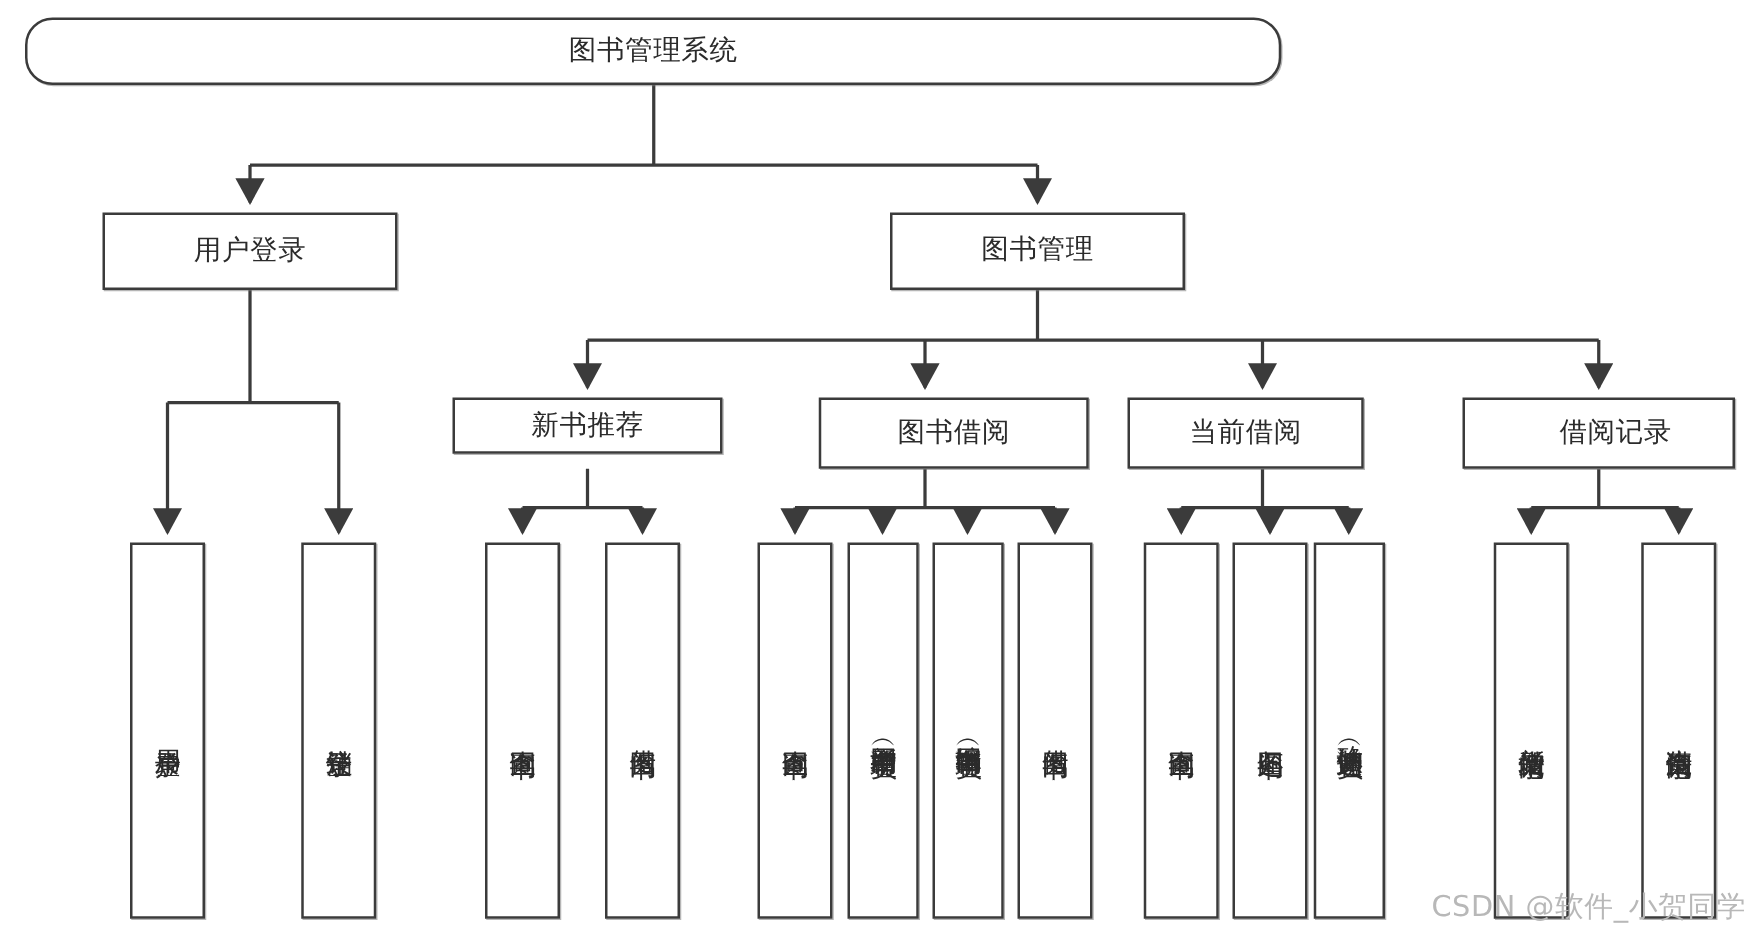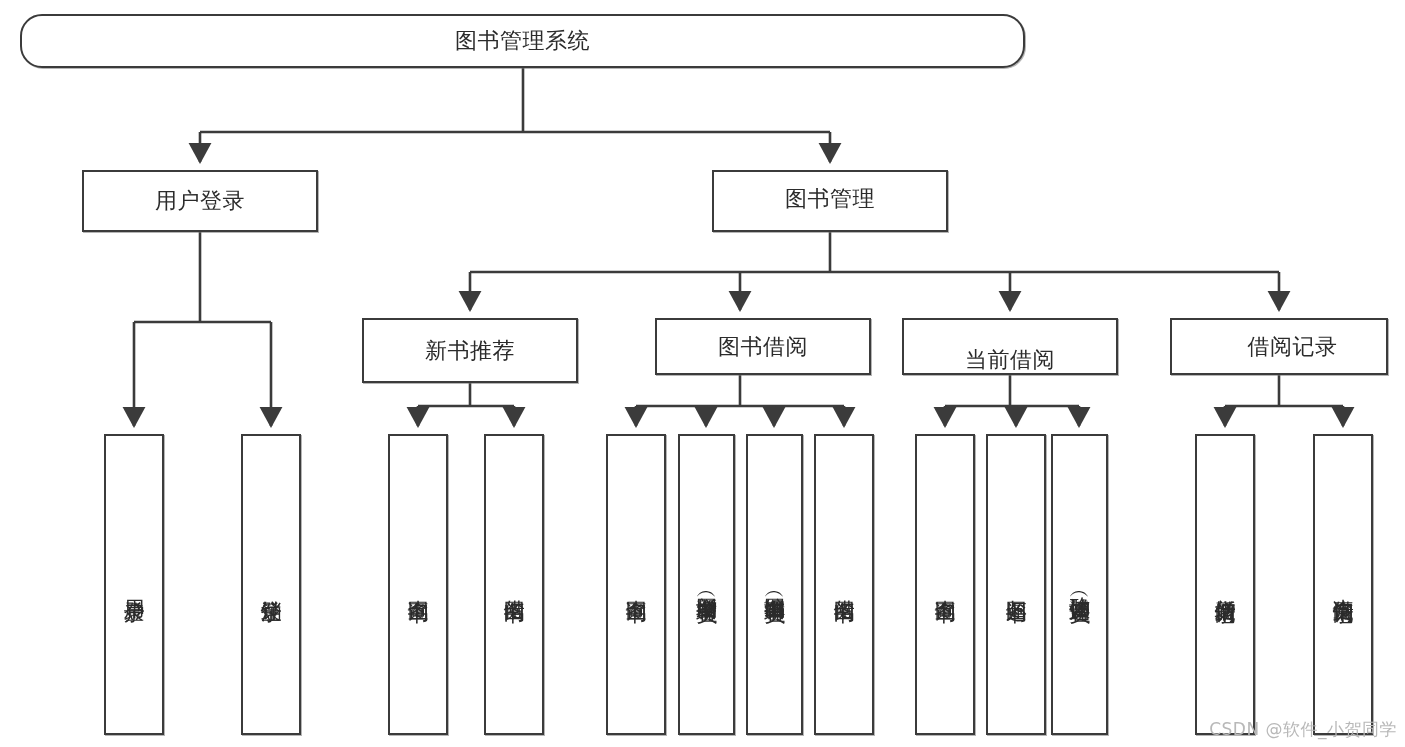--- a/index.html
+++ b/index.html
@@ -48,21 +48,21 @@
     font-size: 21px;
     line-height: 1.08;
     letter-spacing: 1px;
     white-space: normal;
     max-height: 100%;
   }
   .watermark {
     position: absolute;
     right: 8px;
     bottom: 6px;
-    font-size: 17px;
+    font-size: 23px;
     color: #b8b8b8;
     letter-spacing: 0.5px;
     user-select: none;
     white-space: nowrap;
   }
 </style>
 </head>
 <body>
 
 <div id="canvas">
@@ -122,29 +122,29 @@
   </div>
 
   <div class="node-box" style="left:82px; top:170px; width:236px; height:62px;">
     <span class="node-label">用户登录</span>
   </div>
 
   <div class="node-box" style="left:712px; top:170px; width:236px; height:62px;font-family:Liberation Mono, monospace;">
     <span class="node-label">图书管理</span>
   </div>
 
-  <div class="node-box" style="left:362px; top:318px; width:216px; height:65px;">
+  <div class="node-box" style="left:362px; top:318px; width:216px; height:45px;">
     <span class="node-label">新书推荐</span>
   </div>
 
   <div class="node-box" style="left:632px; top:318px; width:216px; height:57px;margin-left:23px;">
     <span class="node-label">图书借阅</span>
   </div>
 
-  <div class="node-box" style="left:902px; top:318px; width:216px; height:57px;align-items:flex-end;">
+  <div class="node-box" style="left:902px; top:318px; width:189px; height:57px;">
     <span class="node-label">当前借阅</span>
   </div>
 
   <div class="node-box" style="left:1170px; top:318px; width:218px; height:57px;padding-left:27px;">
     <span class="node-label">借阅记录</span>
   </div>
 
   <div class="node-box vertical" style="left:104px; top:434px; width:60px; height:301px;">
     <span class="node-label">用户登录</span>
   </div>

